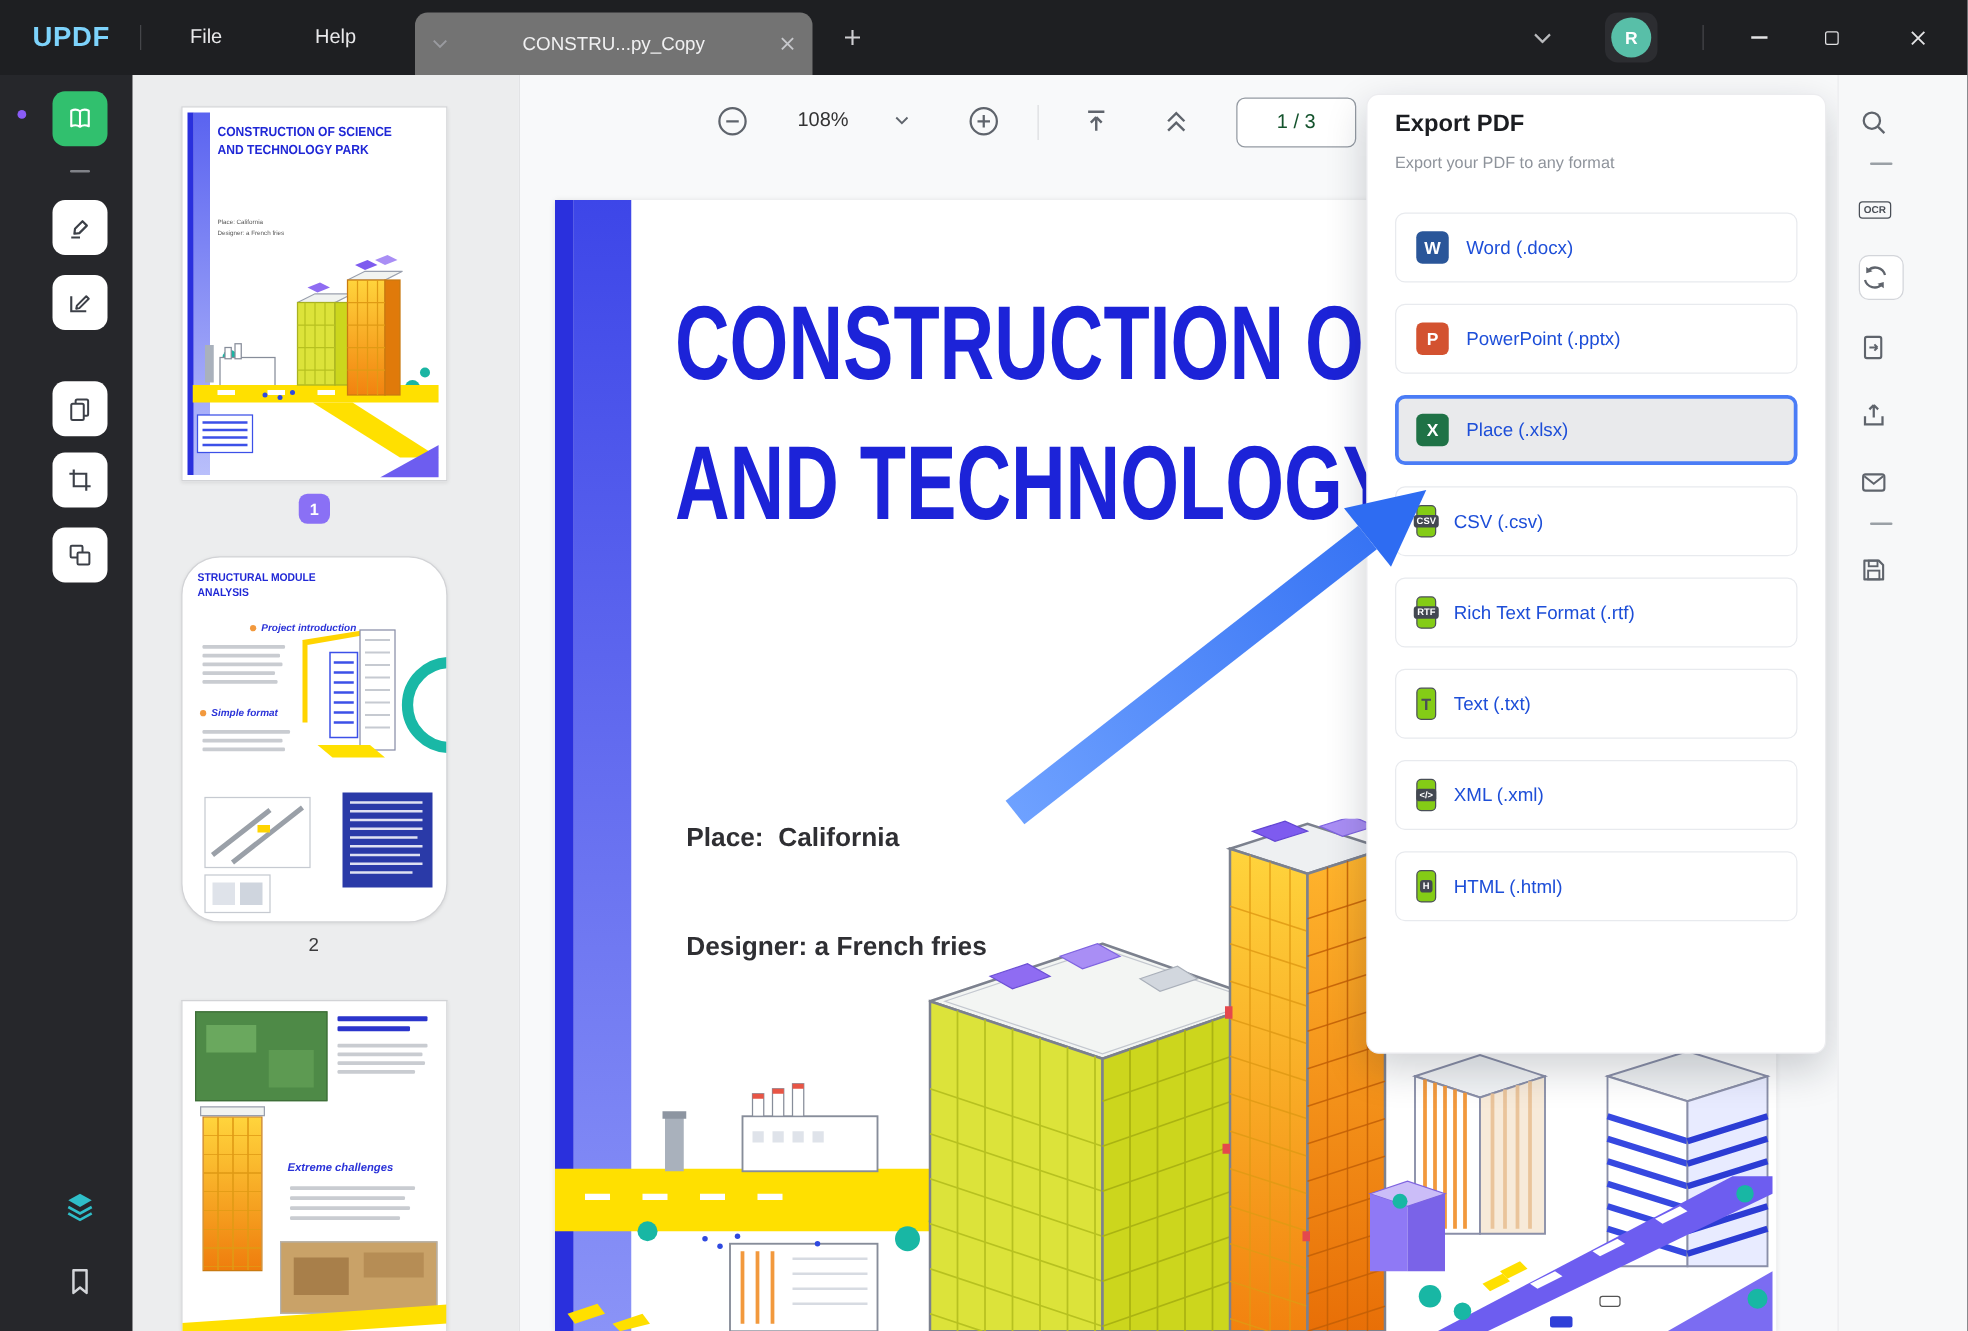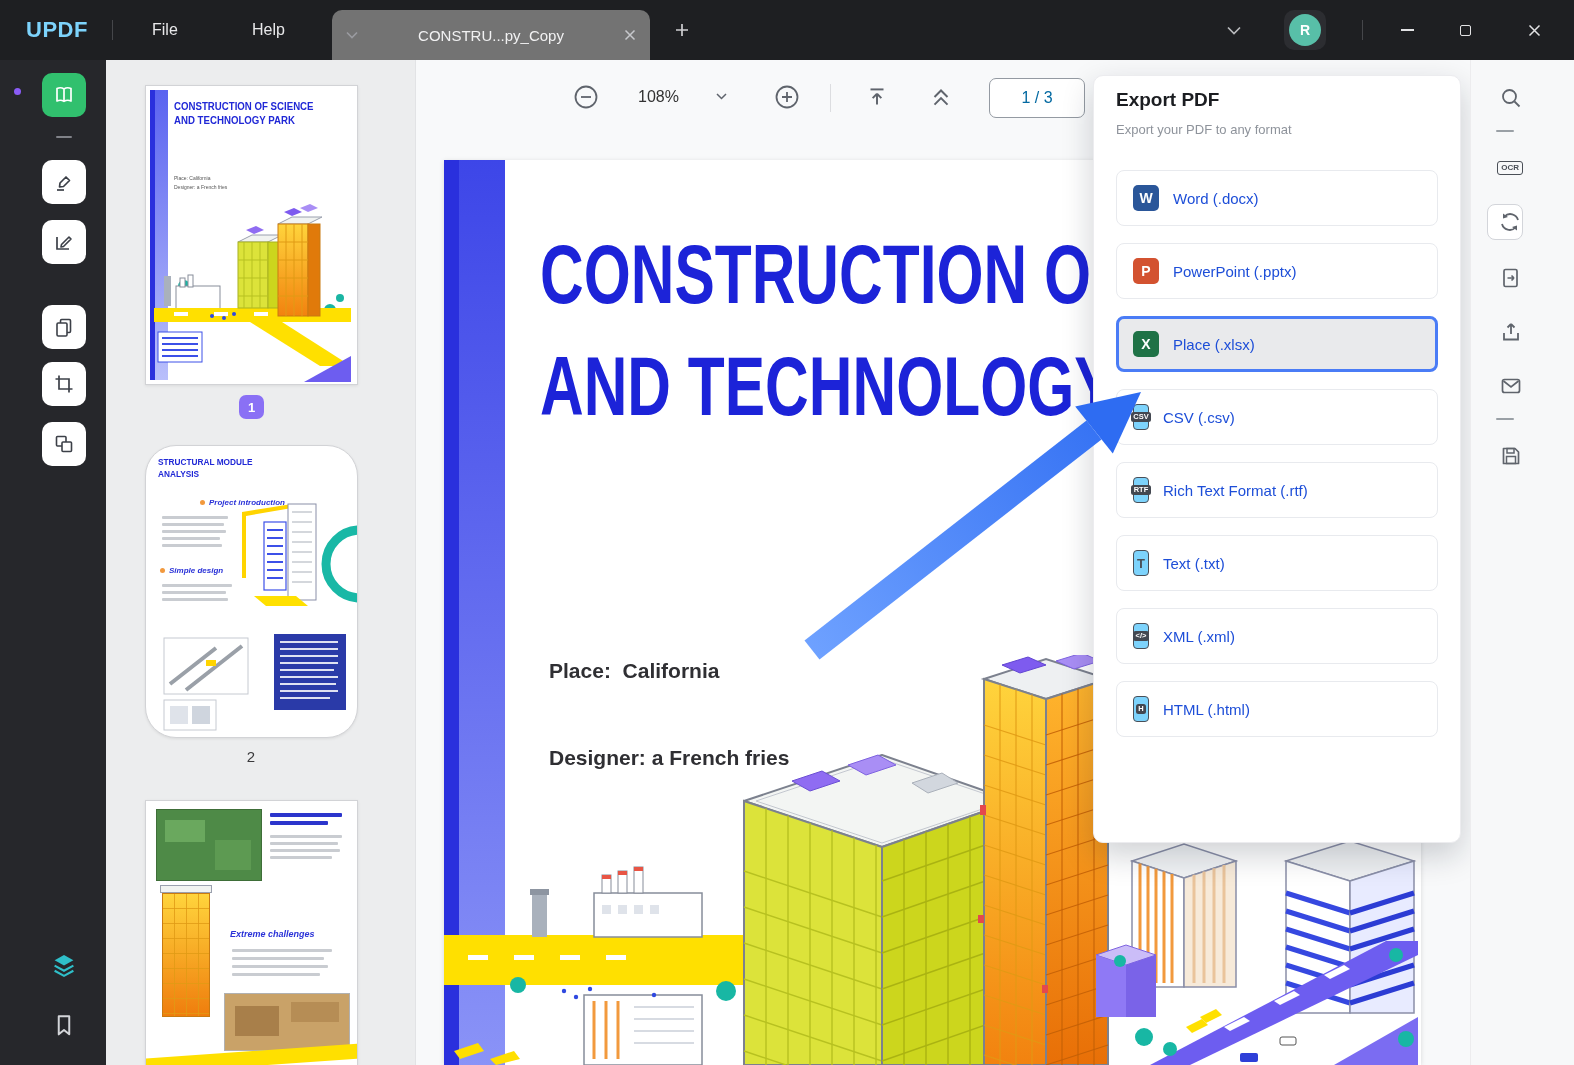--- a/index.html
+++ b/index.html
@@ -30,46 +30,46 @@
   .thumb-card{position:absolute;left:39px;width:213px;background:#fff;border:1px solid #d2d3d6;box-shadow:0 1px 3px rgba(0,0,0,.08);overflow:hidden;cursor:pointer;}
   .pg-badge{position:absolute;left:133px;width:25px;height:24px;border-radius:7px;background:#8a70f5;color:#fff;font-size:13px;font-weight:700;display:flex;align-items:center;justify-content:center;}
   .pg-num{position:absolute;left:95px;width:100px;text-align:center;color:#3a3a3c;font-size:15px;}
   .tline{position:absolute;height:3px;background:#c9ccd1;border-radius:1px;}
   .blueline{position:absolute;height:4px;background:#2b35cc;border-radius:1px;}
 
   
   .main{position:absolute;left:415px;top:60px;width:1055px;height:1005px;background:#f8f9fa;border-left:1px solid #e2e3e5;z-index:4;}
   .tb-icon{position:absolute;display:flex;align-items:center;justify-content:center;cursor:pointer;}
   .zoom-circle{width:30px;height:30px;border-radius:50%;}
-  .pagebox{position:absolute;left:573px;top:18px;width:96px;height:40px;border:1.5px solid #949aa2;border-radius:7px;display:flex;align-items:center;justify-content:center;font-size:16px;color:#0369a1;background:#fff;cursor:text;}
+  .pagebox{position:absolute;left:573px;top:18px;width:96px;height:40px;border:1.5px solid #949aa2;border-radius:7px;display:flex;align-items:center;justify-content:center;font-size:16px;color:#14532d;background:#fff;cursor:text;}
 
   .doc-page{position:absolute;left:28px;top:100px;width:977px;height:905px;background:#fff;box-shadow:0 1px 5px rgba(0,0,0,.13);overflow:hidden;}
   .stripe-a{position:absolute;left:0;top:0;bottom:0;width:15px;background:#2a30dd;}
   .stripe-b{position:absolute;left:15px;top:0;bottom:0;width:46px;background:linear-gradient(180deg,#3d46e8,#8a93f7);}
   .doc-title{position:absolute;left:96px;top:58px;color:#1c23d8;font-weight:700;font-size:84px;line-height:112px;white-space:nowrap;transform:scaleX(.72);transform-origin:left top;}
   .doc-meta{position:absolute;left:105px;top:438px;font-size:21px;line-height:29px;color:#2f2f33;font-weight:700;white-space:pre;}
   .doc-art{position:absolute;left:0;bottom:0;width:977px;height:410px;}
 
   
   .export-panel{position:absolute;left:677px;top:15px;width:368px;height:768px;background:#fff;border:1px solid #ececef;border-radius:10px;box-shadow:0 12px 32px rgba(15,23,42,.20);z-index:20;}
   .ep-title{position:absolute;left:22px;top:13px;font-size:19px;font-weight:700;color:#1b1d21;}
   .ep-sub{position:absolute;left:22px;top:46px;font-size:13px;color:#8e939b;}
   .ep-list{position:absolute;left:22px;top:94px;right:22px;display:flex;flex-direction:column;gap:17px;}
   .ep-row{height:56px;border:1px solid #e8eaee;border-radius:8px;display:flex;align-items:center;padding:0 16px;gap:14px;background:#fff;cursor:pointer;}
   .ep-row.selected{background:#e9eaec;border:3px solid #4a7cf6;padding:0 14px;}
   .ep-label{font-size:15px;color:#1d4ed8;}
   .fmt{width:26px;height:26px;flex:0 0 auto;display:flex;align-items:center;justify-content:center;border-radius:5px;font-weight:700;color:#fff;font-size:14px;}
   .fmt.word{background:#2a5699}.fmt.ppt{background:#d35230}.fmt.excel{background:#1f7246}
-  .fmt.page{width:16px;height:26px;border:1.8px solid #4a4f57;border-radius:4px;background:#7dd3fc;color:#4a4f57;}
+  .fmt.page{width:16px;height:26px;border:1.8px solid #4a4f57;border-radius:4px;background:#84cc16;color:#4a4f57;}
   .fmt.page .chip{background:#434851;color:#fff;font-size:7.5px;font-weight:700;padding:1.5px 2.5px;border-radius:2.5px;line-height:1;}
   .fmt.page .letter{font-size:13px;font-weight:700;color:#4a4f57;}
 
   
   .right-strip{position:absolute;left:1470px;top:60px;width:104px;height:1005px;background:#f7f8f9;border-left:1px solid #ececee;z-index:6;}
-  .rtool{position:absolute;left:16px;width:36px;height:36px;border-radius:8px;display:flex;align-items:center;justify-content:flex-end;cursor:pointer;}
+  .rtool{position:absolute;left:16px;width:36px;height:36px;border-radius:8px;display:flex;align-items:center;justify-content:flex-start;cursor:pointer;}
   .rtool.selected{border:1px solid #d3d5da;background:#ffffff;}
   .rdash{position:absolute;left:25px;width:18px;height:2px;background:#9aa0a6;border-radius:1px;}
   .ocr-chip{font-size:8px;font-weight:700;color:#4a4f57;border:1.6px solid #4a4f57;border-radius:3px;padding:2px 3px;line-height:1;}
 
   .arrow-overlay{position:absolute;left:0;top:0;width:1574px;height:1065px;z-index:60;pointer-events:none;}
 
   svg{display:block;}
 </style>
 </head>
 <body>
@@ -250,21 +250,21 @@
       <div class="abs" style="left:12px;top:10px;width:130px;font-size:9px;font-weight:700;color:#2028d6;line-height:1.35;transform:scaleX(.92);transform-origin:left top;">STRUCTURAL MODULE ANALYSIS</div>
       <div class="abs" style="left:14px;top:52px;font-size:8px;font-style:italic;font-weight:700;color:#2a32d8;padding-left:40px;">
         <span style="display:inline-block;width:5px;height:5px;border-radius:50%;background:#f2993d;margin-right:4px;"></span><span>Project introduction</span>
       </div>
       <div class="tline" style="left:16px;top:70px;width:66px;"></div>
       <div class="tline" style="left:16px;top:77px;width:62px;"></div>
       <div class="tline" style="left:16px;top:84px;width:64px;"></div>
       <div class="tline" style="left:16px;top:91px;width:58px;"></div>
       <div class="tline" style="left:16px;top:98px;width:60px;"></div>
       <div class="abs" style="left:14px;top:120px;font-size:8px;font-style:italic;font-weight:700;color:#2a32d8;">
-        <span style="display:inline-block;width:5px;height:5px;border-radius:50%;background:#f2993d;margin-right:4px;"></span><span>Simple design</span>
+        <span style="display:inline-block;width:5px;height:5px;border-radius:50%;background:#f2993d;margin-right:4px;"></span><span>Simple format</span>
       </div>
       <div class="tline" style="left:16px;top:138px;width:70px;"></div>
       <div class="tline" style="left:16px;top:145px;width:64px;"></div>
       <div class="tline" style="left:16px;top:152px;width:66px;"></div>
     </div>
     <div class="pg-num" style="top:688px;">2</div>
 
     <div class="thumb-card" style="top:740px;height:265px;border-bottom:none;">
       <div class="abs" style="left:10px;top:8px;width:106px;height:72px;background:#4e8a47;border:1px solid #3e6e38;">
         <div class="abs" style="left:8px;top:10px;width:40px;height:22px;background:#6aa85e;"></div>

